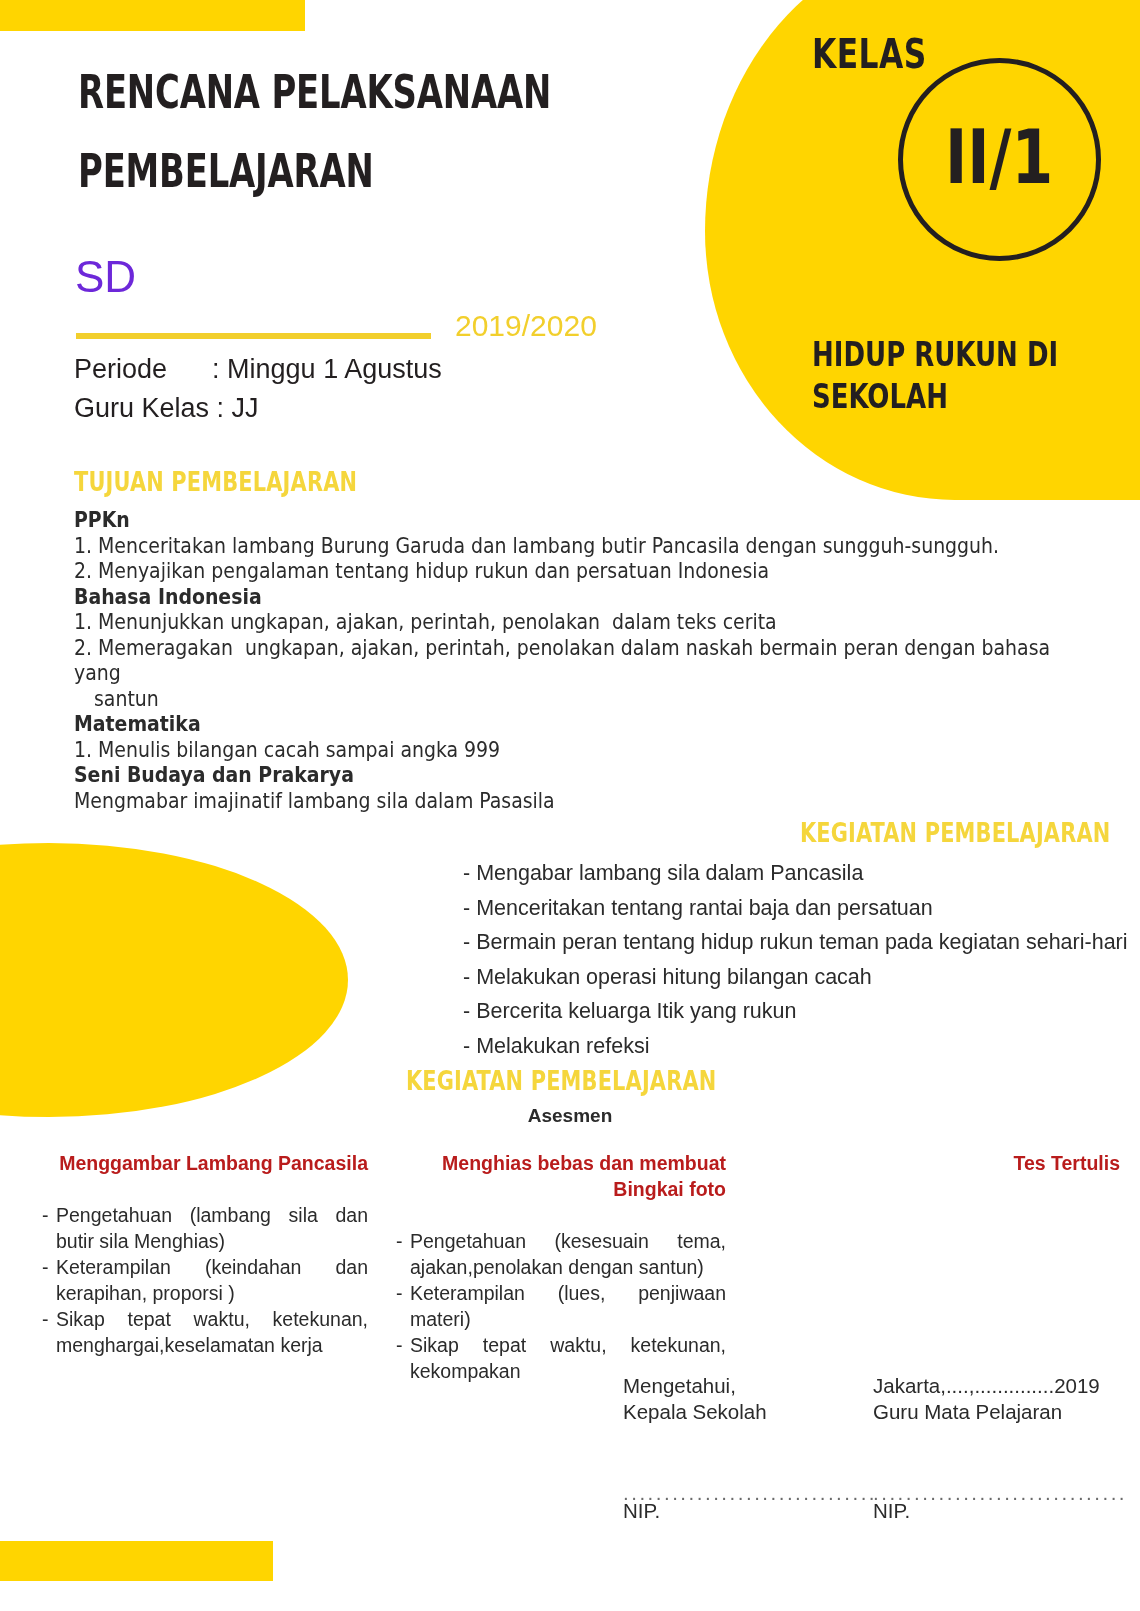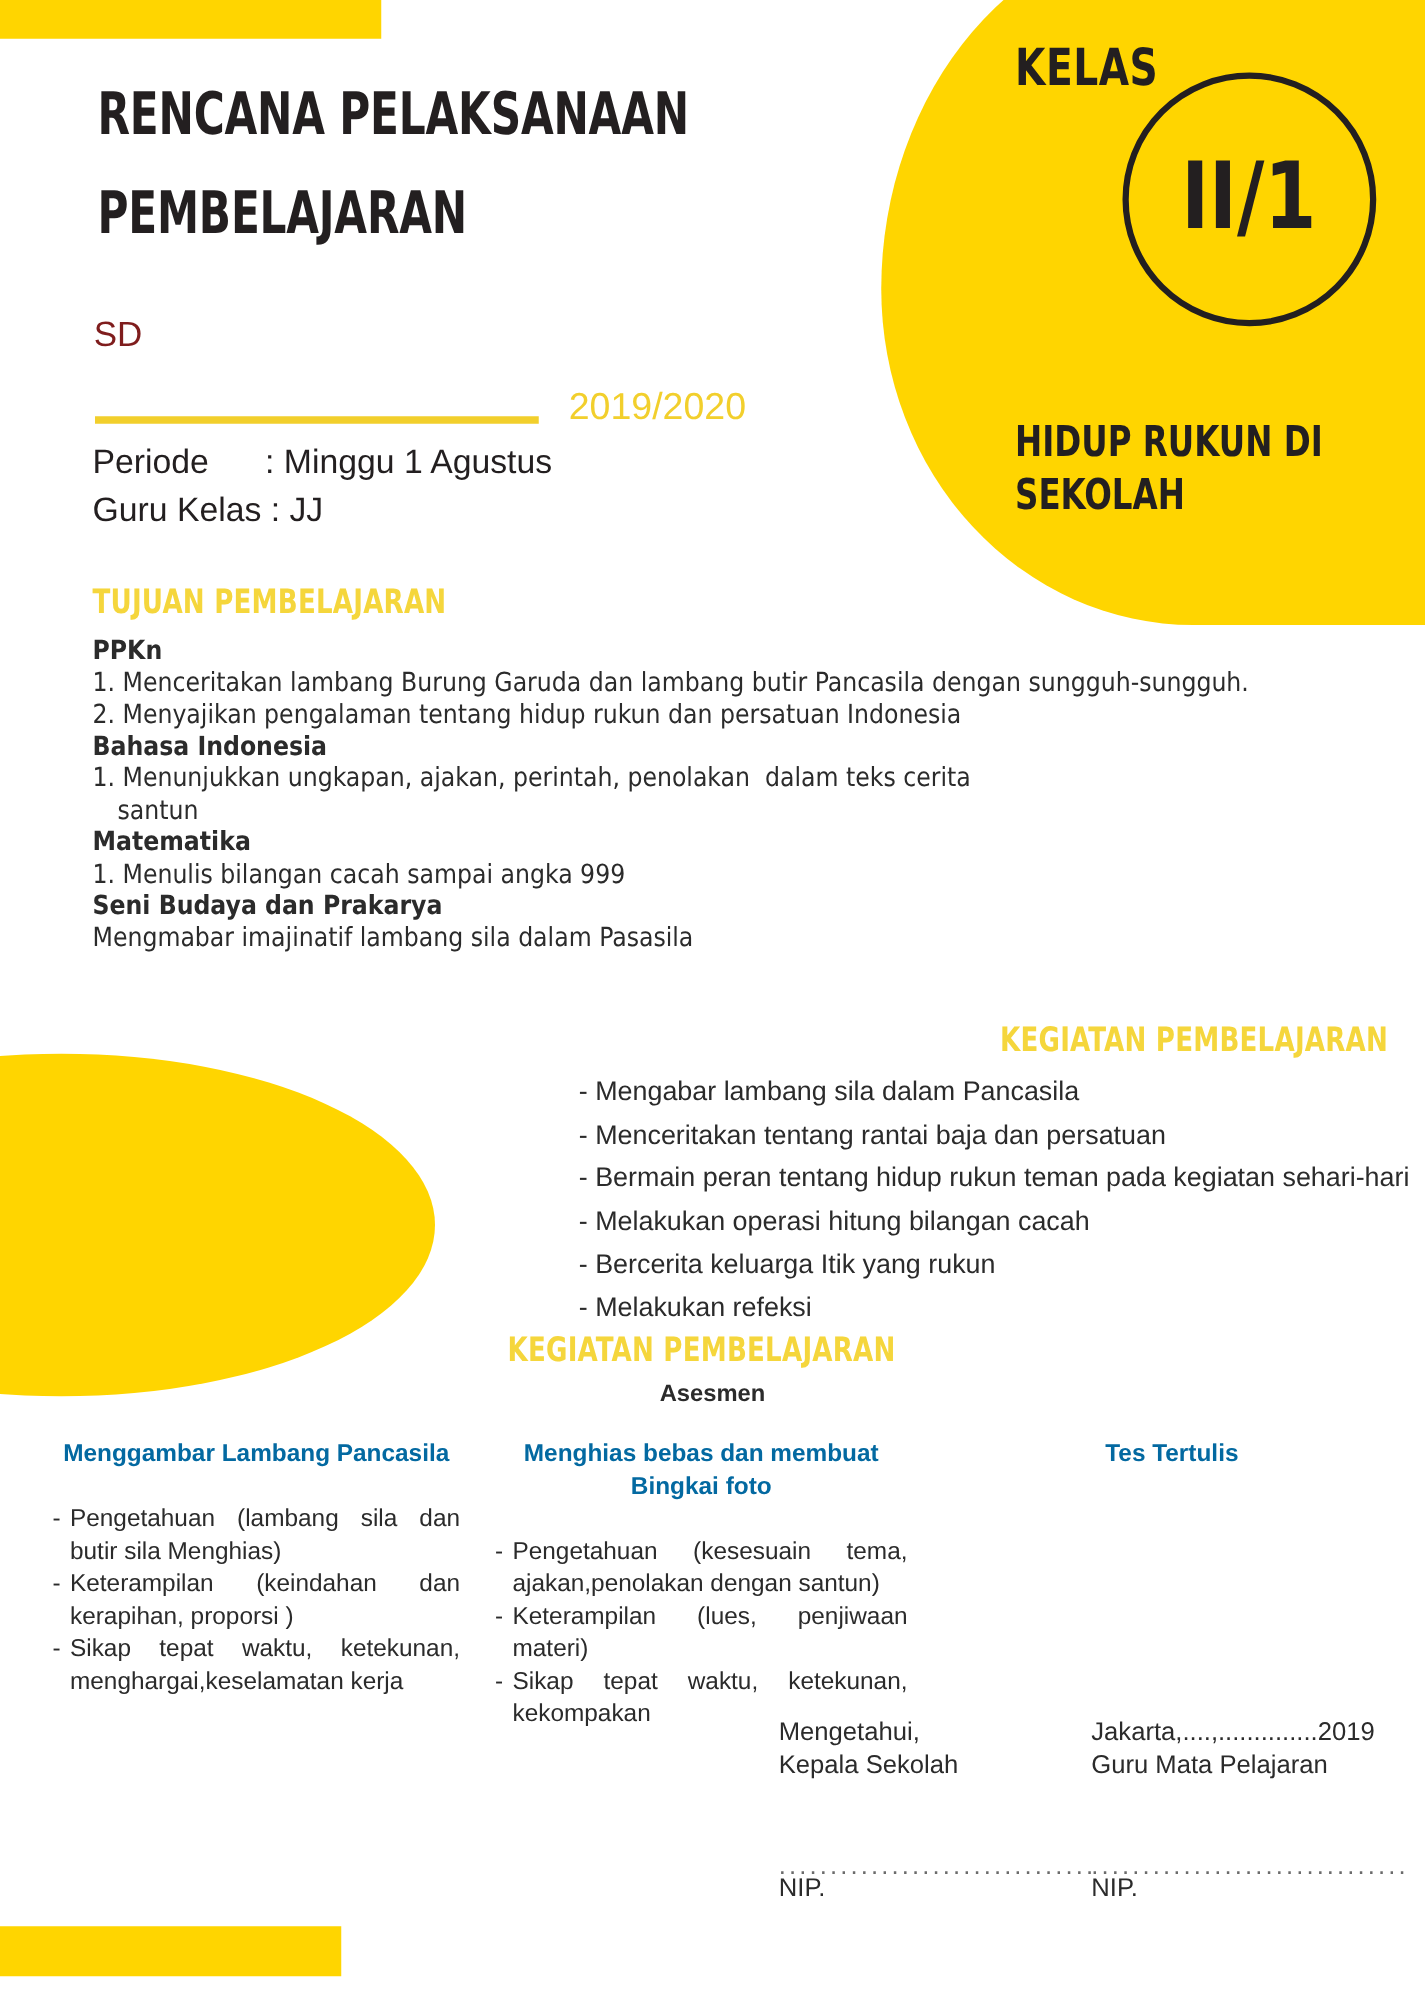--- a/index.html
+++ b/index.html
@@ -40,21 +40,21 @@
     font-size:47px;
     line-height:79px;
     letter-spacing:-0.2px;
     color:#231f20;
     transform:scaleX(.80);
     transform-origin:left top;
     white-space:pre-line;
   }
   #sd-label{
     position:absolute;z-index:2;left:75px;top:252px;
-    font-size:28px;color:#7f1d1d;letter-spacing:0px;
+    font-size:44px;color:#6d28d9;letter-spacing:0px;
   }
   #year-label{
     position:absolute;z-index:2;left:455px;top:309px;
     font-size:30px;color:#F2CF2C;
   }
   #hrule{
     position:absolute;z-index:2;left:76px;top:333px;width:355px;height:6px;background:#F2CF2C;
   }
   .meta-line{
     position:absolute;z-index:2;font-size:27px;color:#231f20;white-space:pre;
@@ -116,22 +116,22 @@
   }
   #cols{
     position:absolute;z-index:2;left:0;top:1150px;width:1140px;
     display:flex;
   }
   .col{box-sizing:border-box;}
   .col-1{width:390px;padding-left:42px;padding-right:22px;}
   .col-2{width:350px;padding-left:6px;padding-right:14px;}
   .col-3{width:400px;padding-left:15px;padding-right:20px;}
   .col-head{
-    text-align:center;font-weight:bold;font-size:19.5px;line-height:26px;
-    color:#0369a1;margin-bottom:27px;
+    text-align:right;font-weight:bold;font-size:19.5px;line-height:26px;
+    color:#b91c1c;margin-bottom:27px;
   }
   .col-body{font-size:19.5px;line-height:25.5px;color:#2b2b2b;}
   .col-body .bullet{
     display:flex;text-align:justify;margin-bottom:1px;
   }
   .col-body .bullet .dash{width:14px;flex:none;}
   .col-body .bullet .txt{flex:1;text-align:justify;text-justify:inter-word;}
   .col-body .plain{text-align:left;}
 
   
@@ -175,20 +175,21 @@
   <div class="blob-txt" id="theme-word">HIDUP RUKUN DI
 SEKOLAH</div>
 
   <div class="sec-head" id="head-tujuan">TUJUAN PEMBELAJARAN</div>
   <div id="tujuan-body">
       <div class="ln subj">PPKn</div>
       <div class="ln">1. Menceritakan lambang Burung Garuda dan lambang butir Pancasila dengan sungguh-sungguh.</div>
       <div class="ln">2. Menyajikan pengalaman tentang hidup rukun dan persatuan Indonesia</div>
       <div class="ln subj">Bahasa Indonesia</div>
       <div class="ln">1. Menunjukkan ungkapan, ajakan, perintah, penolakan  dalam teks cerita</div>
+      <div class="ln">2. Memeragakan  ungkapan, ajakan, perintah, penolakan dalam naskah bermain peran dengan bahasa yang</div>
       <div class="ln cont">santun</div>
       <div class="ln subj">Matematika</div>
       <div class="ln">1. Menulis bilangan cacah sampai angka 999</div>
       <div class="ln subj">Seni Budaya dan Prakarya</div>
       <div class="ln">Mengmabar imajinatif lambang sila dalam Pasasila</div>
     </div>
 
   <div class="sec-head" id="head-kegiatan-1">KEGIATAN PEMBELAJARAN</div>
   <div id="kegiatan-list">
       <div>- Mengabar lambang sila dalam  Pancasila</div>

